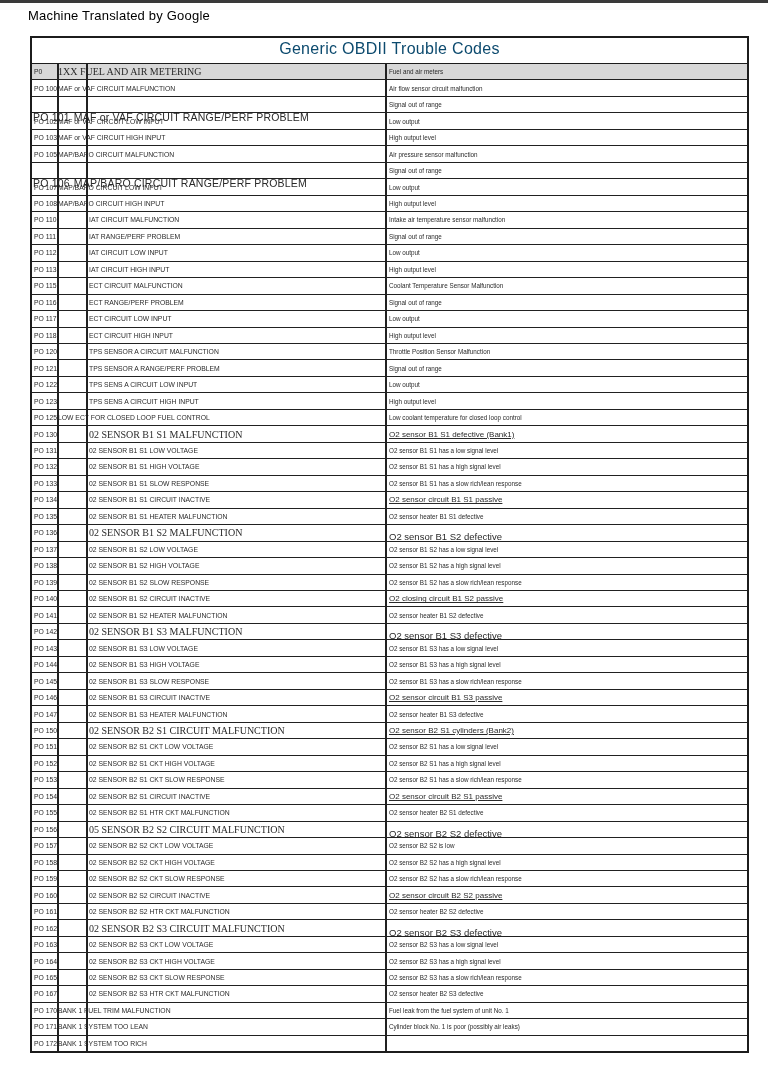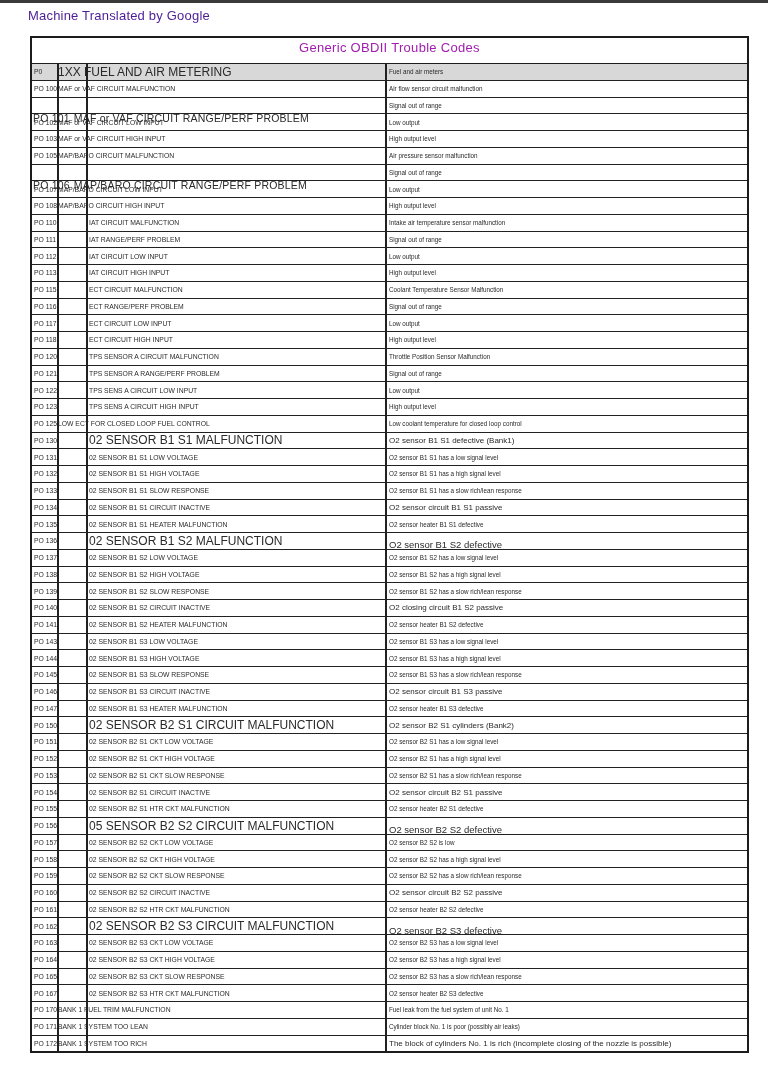--- a/index.html
+++ b/index.html
@@ -5,50 +5,50 @@
   * { margin:0; padding:0; box-sizing:border-box; }
   html,body { background:#ffffff; }
   body {
     width:768px; height:1091px; position:relative; overflow:hidden;
     font-family:"Liberation Sans", sans-serif; color:#2a2a2a;
   }
   .top-bar {
     position:absolute; left:0; top:0; width:768px; height:3px; background:#3a3a3a;
   }
   .note {
-    position:absolute; left:28px; top:8px; font-size:13px; color:#4c1d95; letter-spacing:.2px;
+    position:absolute; left:28px; top:8px; font-size:13px; color:#000000; letter-spacing:.2px;
   }
   .obd-table {
     position:absolute; left:30px; top:36px; width:719px; height:1017px;
     border:2px solid #1c1c1c; display:flex; flex-direction:column; background:#fff;
   }
   .title-row {
     height:26px; flex:0 0 26px; border-bottom:1.5px solid #1c1c1c;
     display:flex; justify-content:center; align-items:flex-start; padding-top:2px;
   }
-  .title-row .t { font-size:13px; color:#a21caf; letter-spacing:.3px; }
+  .title-row .t { font-size:16px; color:#0c4a6e; letter-spacing:.3px; }
   .rows { flex:1 1 auto; display:flex; flex-direction:column; }
   .row {
     position:relative; flex:1 1 auto; border-bottom:1.5px solid #212121; background:#fff;
   }
   .row:last-child { border-bottom:none; }
   .row.header-row { background:#d8d8d8; }
   .vline {
     position:absolute; top:0; bottom:0; width:1.5px; background:#212121; z-index:3;
   }
   .vl1 { left:25px; } .vl2 { left:54px; } .vl3 { left:353px; }
   .cell-text {
     position:absolute; top:0; bottom:0; display:flex; align-items:center;
     white-space:nowrap; z-index:2; color:#2a2a2a;
   }
   .code-text { left:2px; font-size:6.8px; }
   .desc-col2 { left:26px; } .desc-col3 { left:57px; }
   .trans-text { left:357px; }
-  .sz-s { font-size:6.8px; } .sz-m { font-size:12px; }
-  .tr-s { font-size:6.3px; } .tr-m { font-size:8px; } .tr-l { font-size:9.5px;margin-top:8px; }
+  .sz-s { font-size:6.8px; } .sz-m { font-size:10px;font-family:Liberation Serif, serif; }
+  .tr-s { font-size:6.3px; } .tr-m { font-size:8px;text-decoration:underline; } .tr-l { font-size:9.5px;margin-top:8px; }
   .big-combo { left:1px; font-size:10.5px; letter-spacing:.2px;margin-top:20px; }
   .big-combo .gap { display:inline-block; width:4px; }
 </style>
 </head>
 <body>
 
 <div class="top-bar"></div>
 
 <div class="note">Machine Translated by Google</div>
 
@@ -364,20 +364,28 @@
 
   <div class="row">
     <span class="vline vl1"></span>
     <span class="vline vl2"></span>
     <span class="vline vl3"></span>
     <span class="cell-text code-text">PO 141</span>
     <span class="cell-text desc-text desc-col3 sz-s">02 SENSOR B1 S2 HEATER MALFUNCTION</span>
     <span class="cell-text trans-text tr-s">O2 sensor heater B1 S2 defective</span>
   </div>
 
+  <div class="row">
+    <span class="vline vl1"></span>
+    <span class="vline vl2"></span>
+    <span class="vline vl3"></span>
+    <span class="cell-text code-text">PO 142</span>
+    <span class="cell-text desc-text desc-col3 sz-m">02 SENSOR B1 S3 MALFUNCTION</span>
+    <span class="cell-text trans-text tr-l">O2 sensor B1 S3 defective</span>
+  </div>
 
   <div class="row">
     <span class="vline vl1"></span>
     <span class="vline vl2"></span>
     <span class="vline vl3"></span>
     <span class="cell-text code-text">PO 143</span>
     <span class="cell-text desc-text desc-col3 sz-s">02 SENSOR B1 S3 LOW VOLTAGE</span>
     <span class="cell-text trans-text tr-s">O2 sensor B1 S3 has a low signal level</span>
   </div>
 
@@ -588,16 +596,15 @@
     <span class="cell-text desc-text desc-col2 sz-s">BANK 1 SYSTEM TOO LEAN</span>
     <span class="cell-text trans-text tr-s">Cylinder block No. 1 is poor (possibly air leaks)</span>
   </div>
 
   <div class="row">
     <span class="vline vl1"></span>
     <span class="vline vl2"></span>
     <span class="vline vl3"></span>
     <span class="cell-text code-text">PO 172</span>
     <span class="cell-text desc-text desc-col2 sz-s">BANK 1 SYSTEM TOO RICH</span>
-    <span class="cell-text trans-text tr-m">The block of cylinders No. 1 is rich (incomplete closing of the nozzle is possible)</span>
   </div>
 </div>
 </div>
 
 </body></html>

